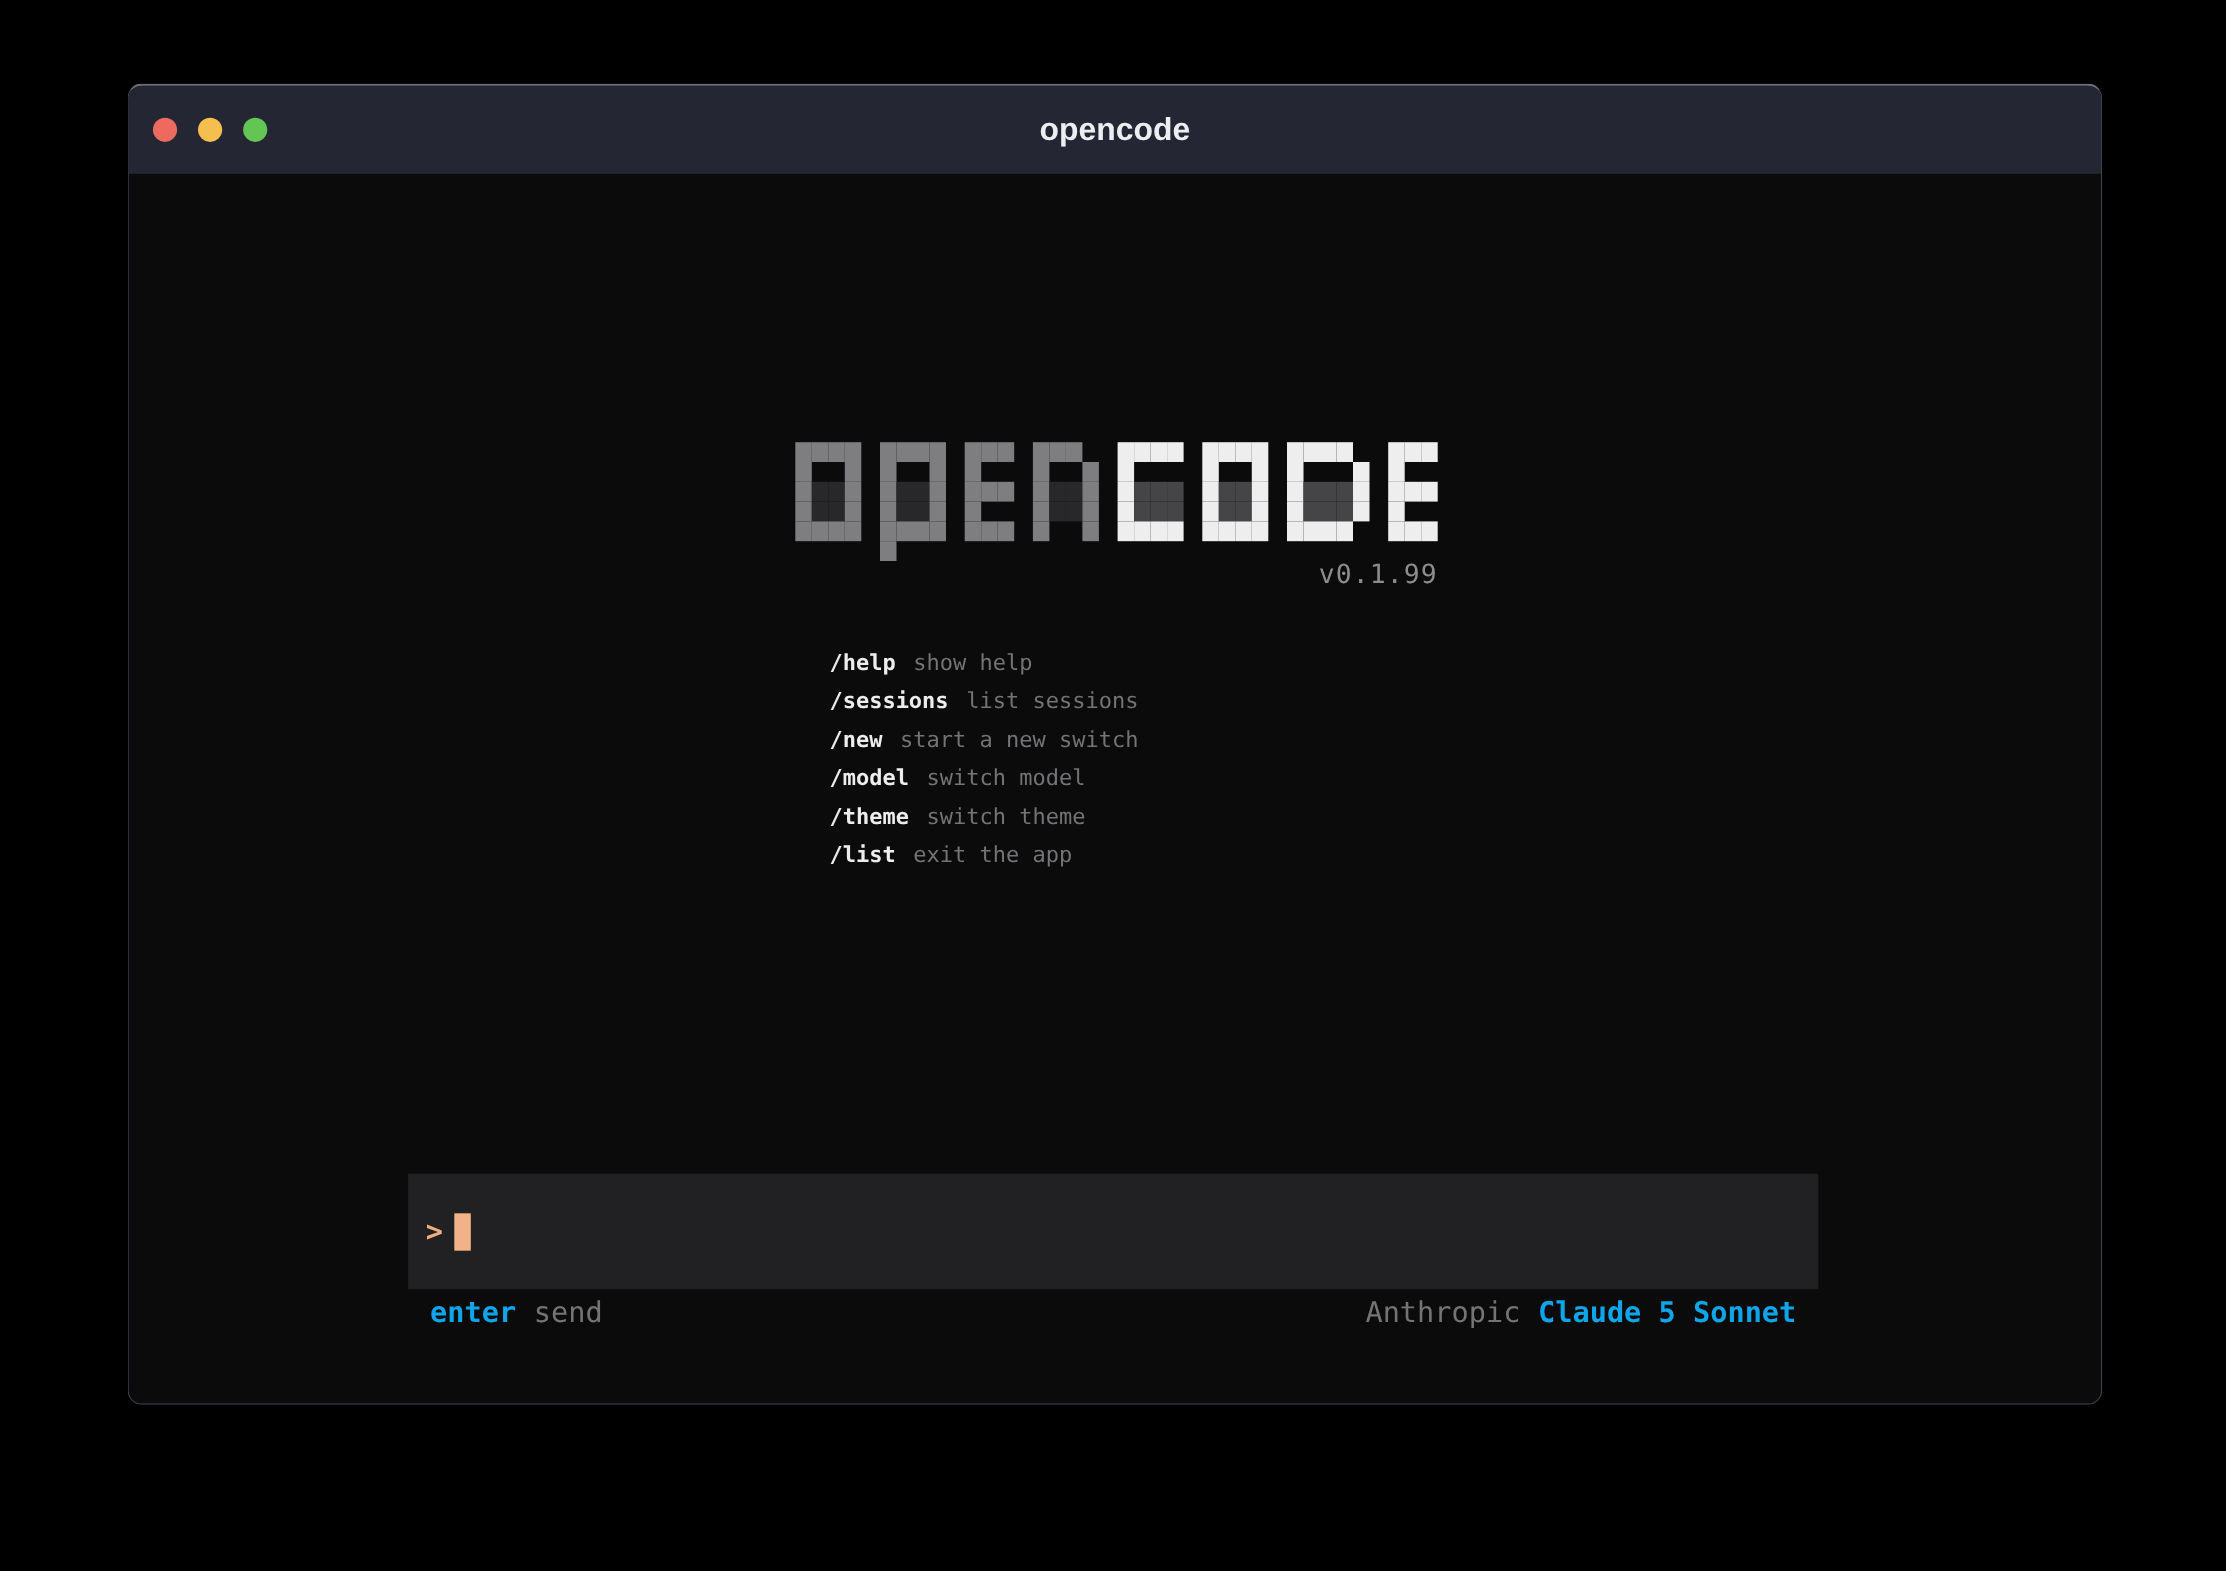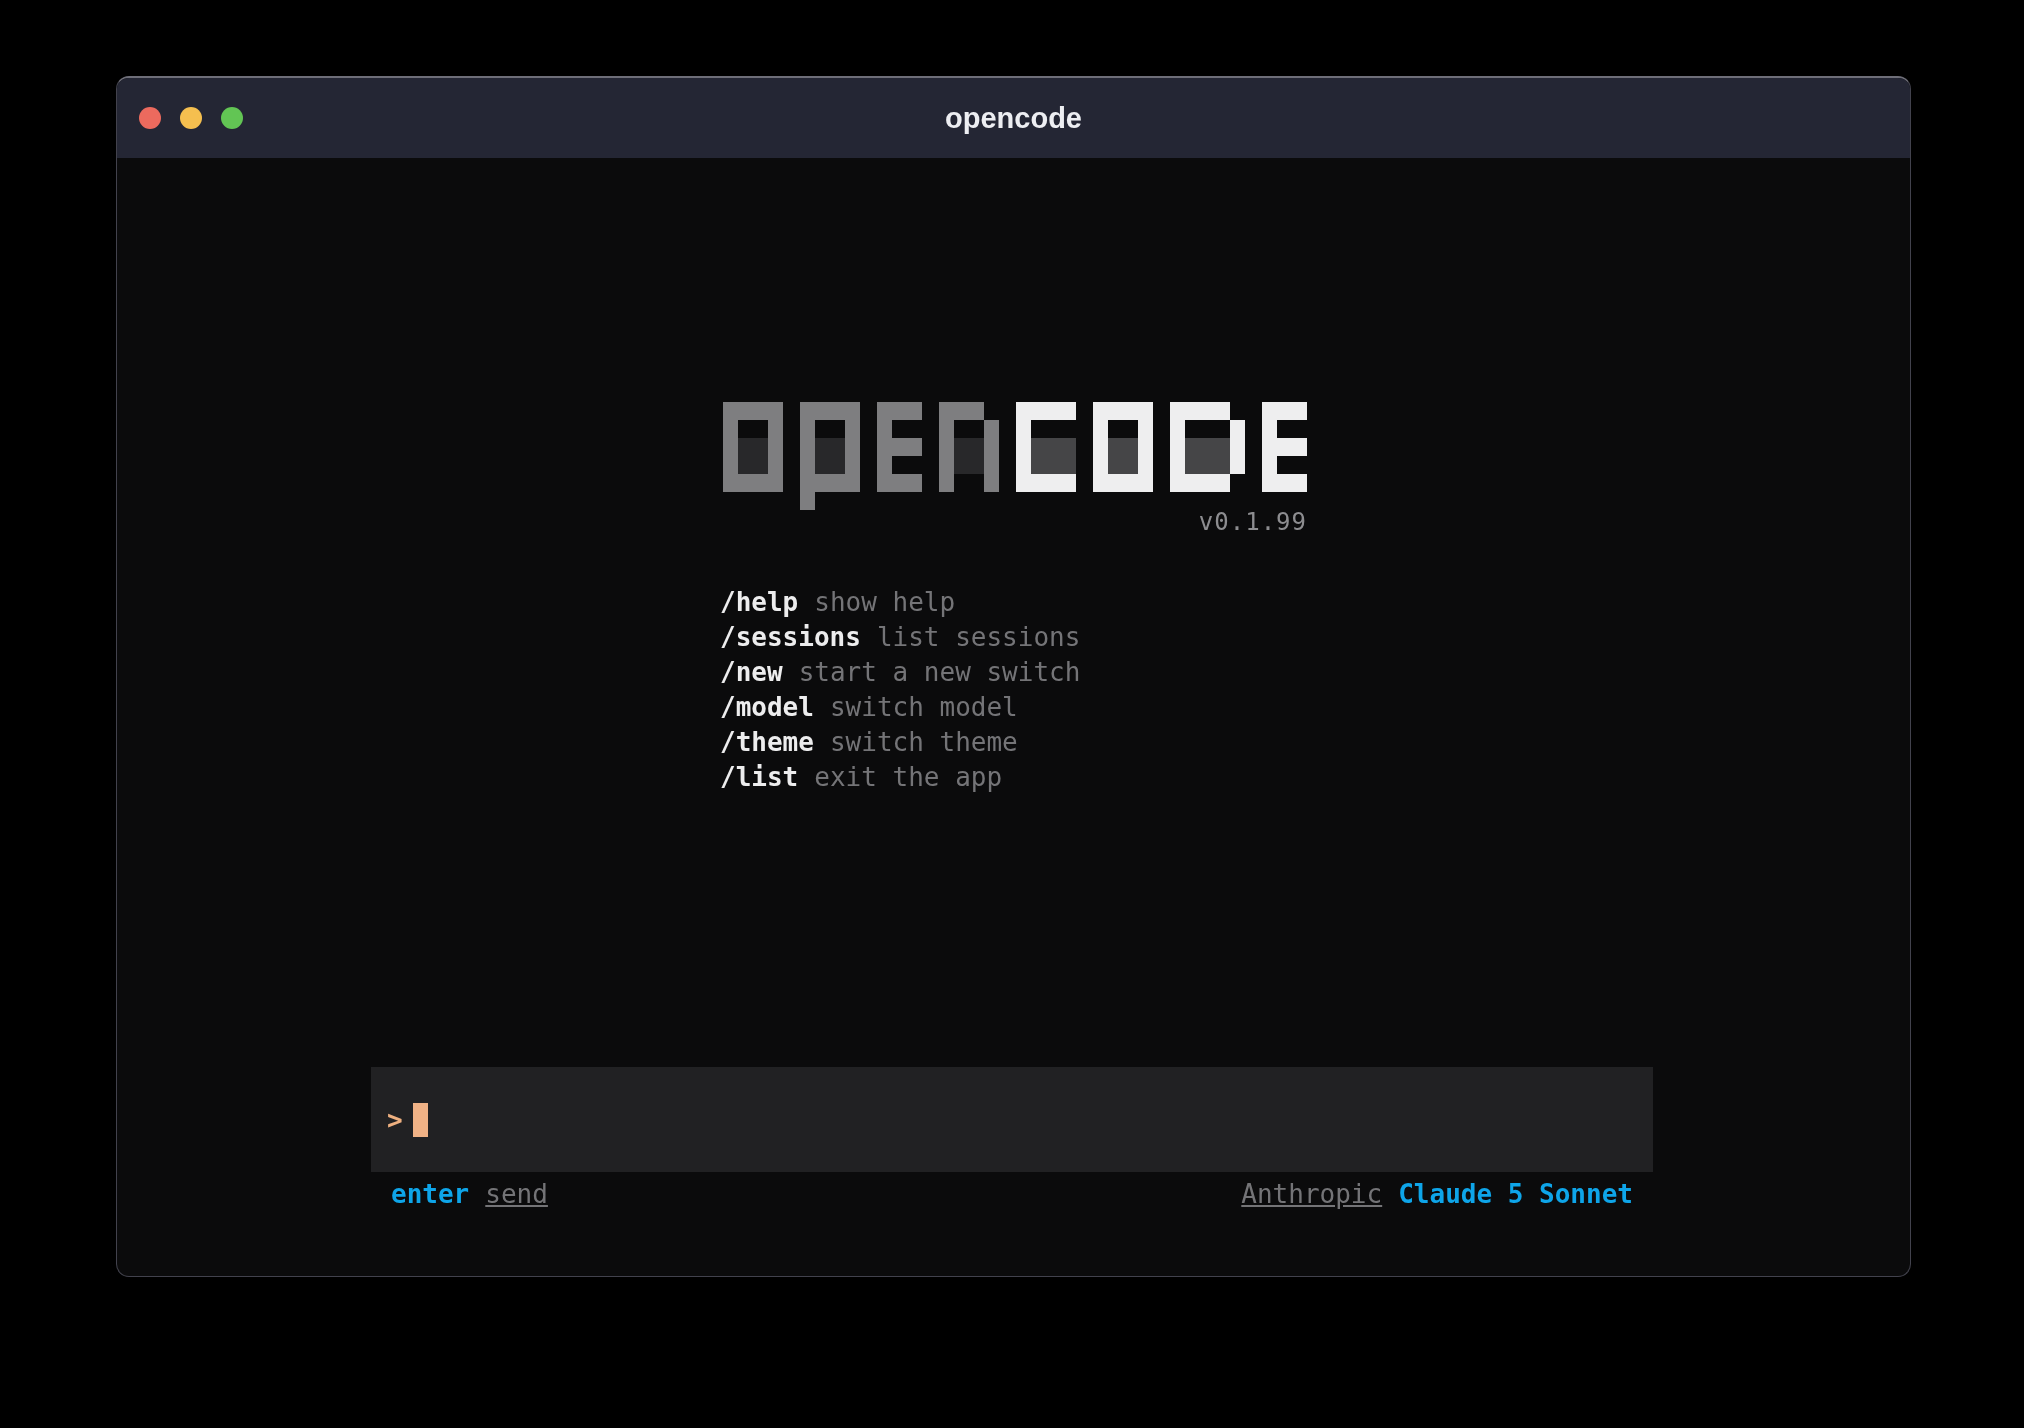--- a/index.html
+++ b/index.html
@@ -22,36 +22,36 @@
 
   .content { position:absolute; left:0; top:80px; right:0; bottom:0; }
 
   .logo { position:absolute; left:606px; top:244px; display:flex; gap:17px; align-items:flex-start; }
   .logo-letter { display:grid; }
   .logo-letter i { display:block; }
 
   .version { position:absolute; left:606px; top:350px; width:584px; text-align:right;
              font-size:24px; color:#8d8d90; letter-spacing:1px; }
 
-  .commands { position:absolute; left:603px; top:427px; font-size:26px; line-height:35px; white-space:nowrap; }
+  .commands { position:absolute; left:637px; top:427px; font-size:20px; line-height:35px; white-space:nowrap; }
   .cmd-name { color:#ededee; font-weight:700; }
   .cmd-desc { color:#747477; margin-left:16px; }
 
   .inputbox {
     position:absolute; left:254px; top:909px; width:1282px; height:105px;
     background:#212123; display:flex; align-items:center; padding-left:16px;
   }
   .prompt { color:#eeb080; font-size:26px; font-weight:700; }
   .cursor { width:15px; height:34px; background:#f0b286; margin-left:10px; display:inline-block; }
 
   .footer {
     position:absolute; left:254px; top:1020px; width:1282px; padding:0 20px;
     display:flex; justify-content:space-between; font-size:26px; line-height:32px; white-space:nowrap;
   }
-  .dim { color:#747477;text-decoration:underline; }
+  .dim { color:#747477; }
   .lit { color:#0ea5e9; font-weight:700; }
   .footer .gapl { margin-left:16px; }
 </style>
 </head>
 <body>
 
 <div class="window">
   <div class="titlebar">
     <div class="traffic">
       <span class="tl" id="tl-close" style="background: rgb(236, 106, 94);"></span>

